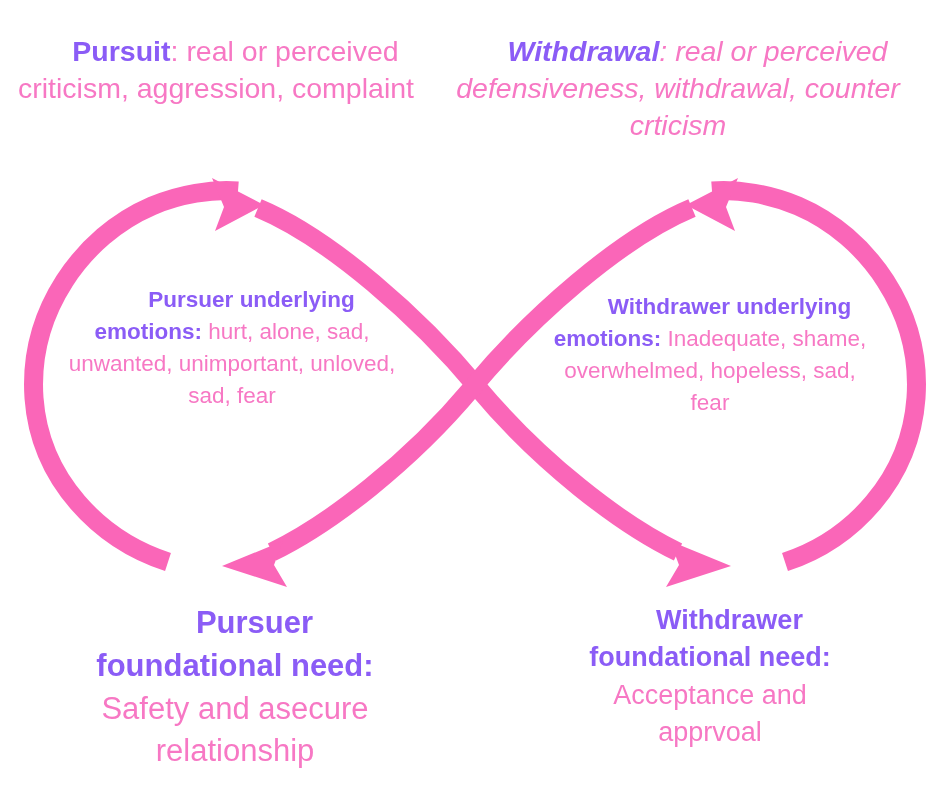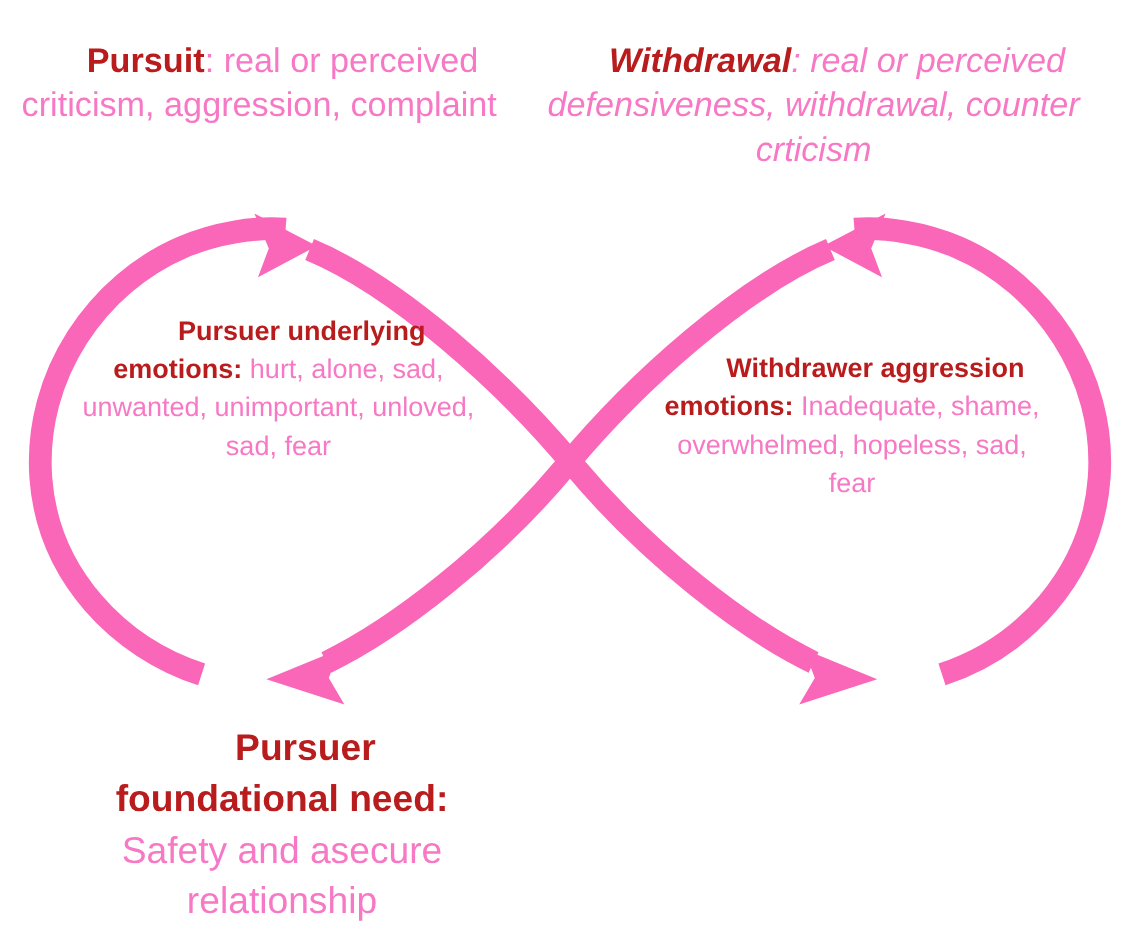--- a/index.html
+++ b/index.html
@@ -28,41 +28,41 @@
   }
   .textblock {
     position: absolute;
     text-align: center;
     line-height: 1.30;
     color: #f778c4;
     font-weight: 400;
   }
   .textblock b {
     font-weight: 700;
-    color: #b91c1c;
+    color: #8b5cf6;
     margin-left: 39px;
   }
   
   #top-left-block {
     left: 6px;
     top: 33px;
     width: 420px;
     font-size: 28.5px;
   }
   #top-right-block {
     left: 420px;
     top: 33px;
     width: 516px;
     font-size: 28.5px;
     font-style: italic;
   }
   
   #pursuer-emotions-block {
     left: 62px;
-    top: 260px;
+    top: 284px;
     width: 340px;
     font-size: 22.5px;
     line-height: 1.42;
   }
   #withdrawer-emotions-block {
     left: 545px;
     top: 291px;
     width: 330px;
     font-size: 22.5px;
     line-height: 1.42;
@@ -128,21 +128,24 @@
 
   <div class="textblock" id="top-right-block">
     <b>Withdrawal</b><span>: </span><span>real or perceived defensiveness, withdrawal, counter crticism</span>
   </div>
 
   <div class="textblock" id="pursuer-emotions-block">
     <b>Pursuer underlying emotions:</b><span> </span><span>hurt, alone, sad, unwanted, unimportant, unloved, sad, fear</span>
   </div>
 
   <div class="textblock" id="withdrawer-emotions-block">
-    <b>Withdrawer aggression emotions:</b><span> </span><span>Inadequate, shame, overwhelmed, hopeless, sad, fear</span>
+    <b>Withdrawer underlying emotions:</b><span> </span><span>Inadequate, shame, overwhelmed, hopeless, sad, fear</span>
   </div>
 
   <div class="textblock" id="bottom-left-block">
     <b>Pursuer foundational need:</b><span> </span><span>Safety and asecure relationship</span>
   </div>
 
+  <div class="textblock" id="bottom-right-block">
+    <b>Withdrawer foundational need:</b><span> </span><span>Acceptance and apprvoal</span>
+  </div>
 
 </div>
 
 </body></html>

